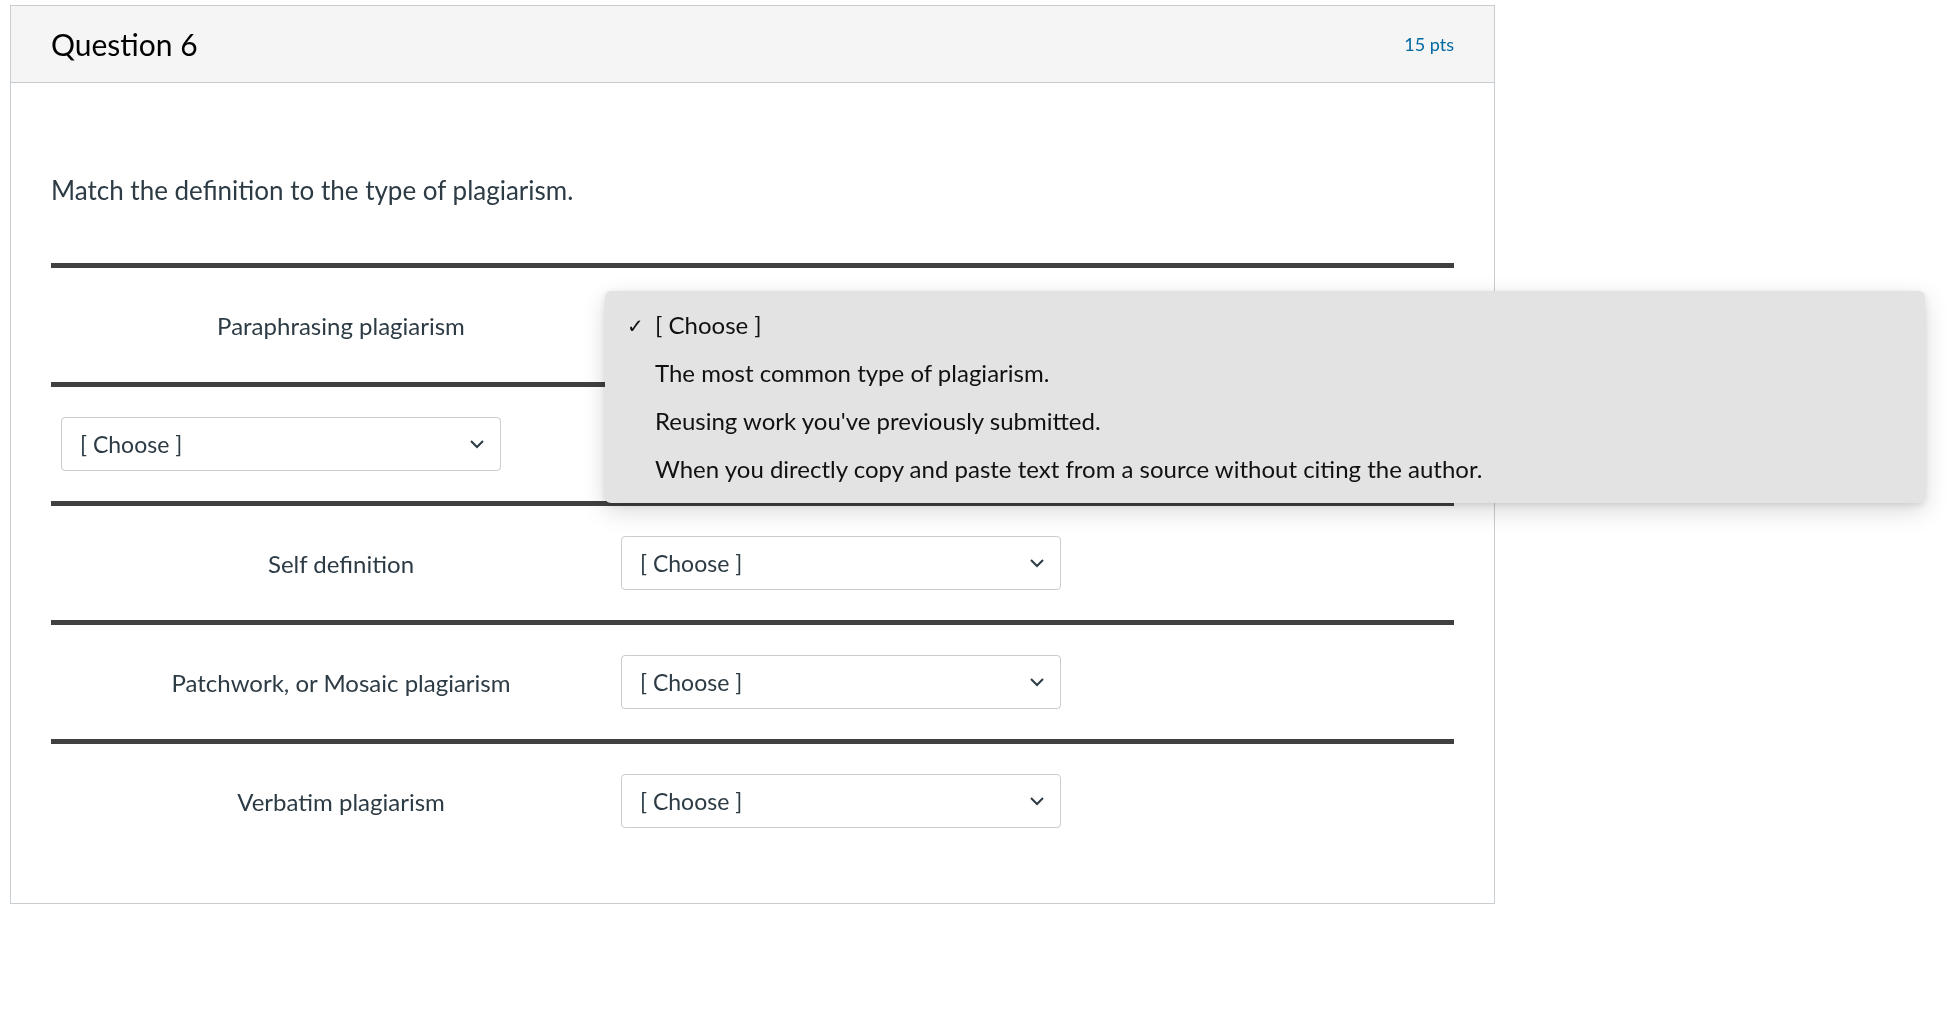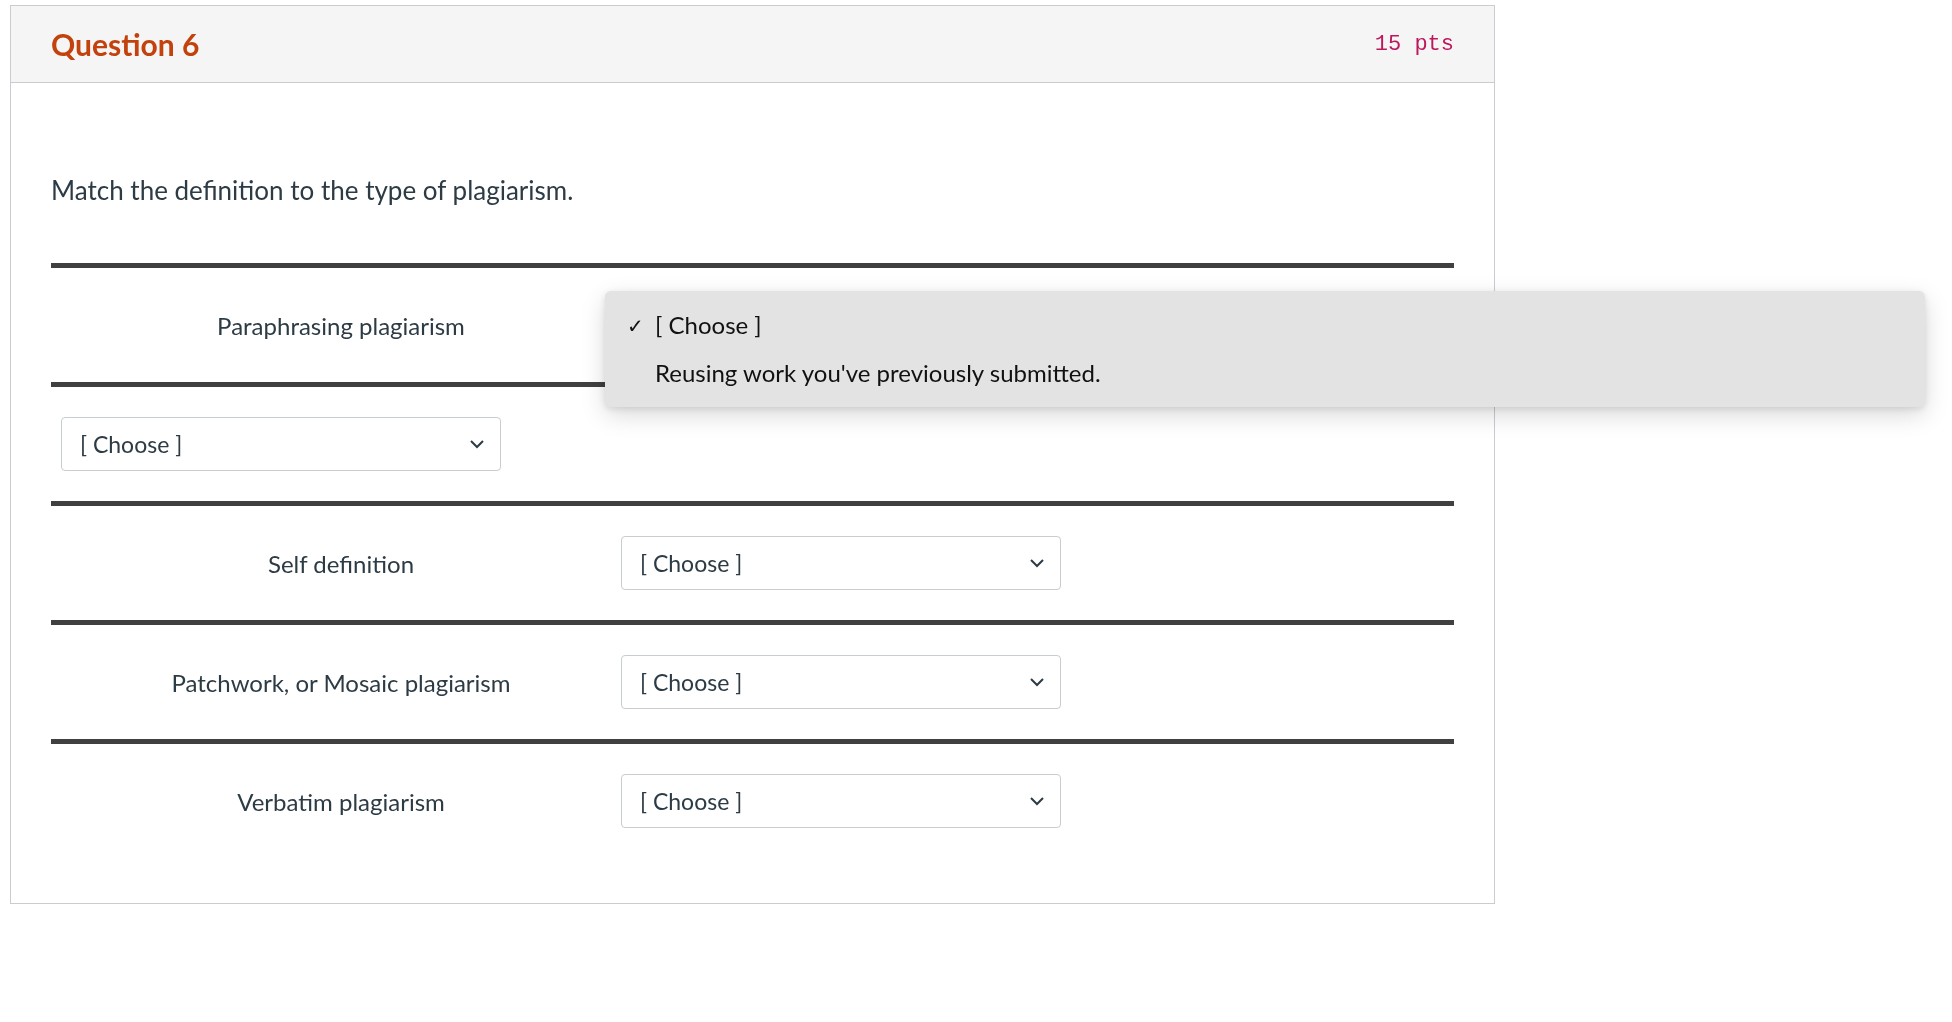--- a/index.html
+++ b/index.html
@@ -26,28 +26,27 @@
     .question-header {
       display: flex;
       justify-content: space-between;
       align-items: center;
       padding: 20px 40px;
       background: #f5f5f5;
       border-bottom: 1px solid #c7cdd1;
     }
     .question-title {
       font-size: 30px;
-      font-weight: 700;
-      color: #c2410c;
+      font-weight: 400;
+      color: #000000;
     }
     .question-points {
-      font-size: 22px;
+      font-size: 18px;
       font-weight: 400;
-      color: #be185d;
-      font-family: Liberation Mono, monospace;
+      color: #0369a1;
     }
     .question-body {
       padding: 45px 40px 45px 40px;
     }
     .prompt {
       font-size: 26px;
       color: #2d3b45;
       margin-bottom: 55px;
       line-height: 1.4;
       margin-top: 44px;
@@ -214,17 +213,25 @@
     </div>
   </div>
 
   <div class="dropdown-panel">
     <div class="dropdown-option">
       <span class="check-col">✓</span>
       <span class="opt-text">[ Choose ]</span>
     </div>
     <div class="dropdown-option">
       <span class="check-col"></span>
+      <span class="opt-text">The most common type of plagiarism.</span>
+    </div>
+    <div class="dropdown-option">
+      <span class="check-col"></span>
       <span class="opt-text">Reusing work you've previously submitted.</span>
     </div>
+    <div class="dropdown-option">
+      <span class="check-col"></span>
+      <span class="opt-text">When you directly copy and paste text from a source without citing the author.</span>
+    </div>
   </div>
 
 </div>
 
 </body></html>

